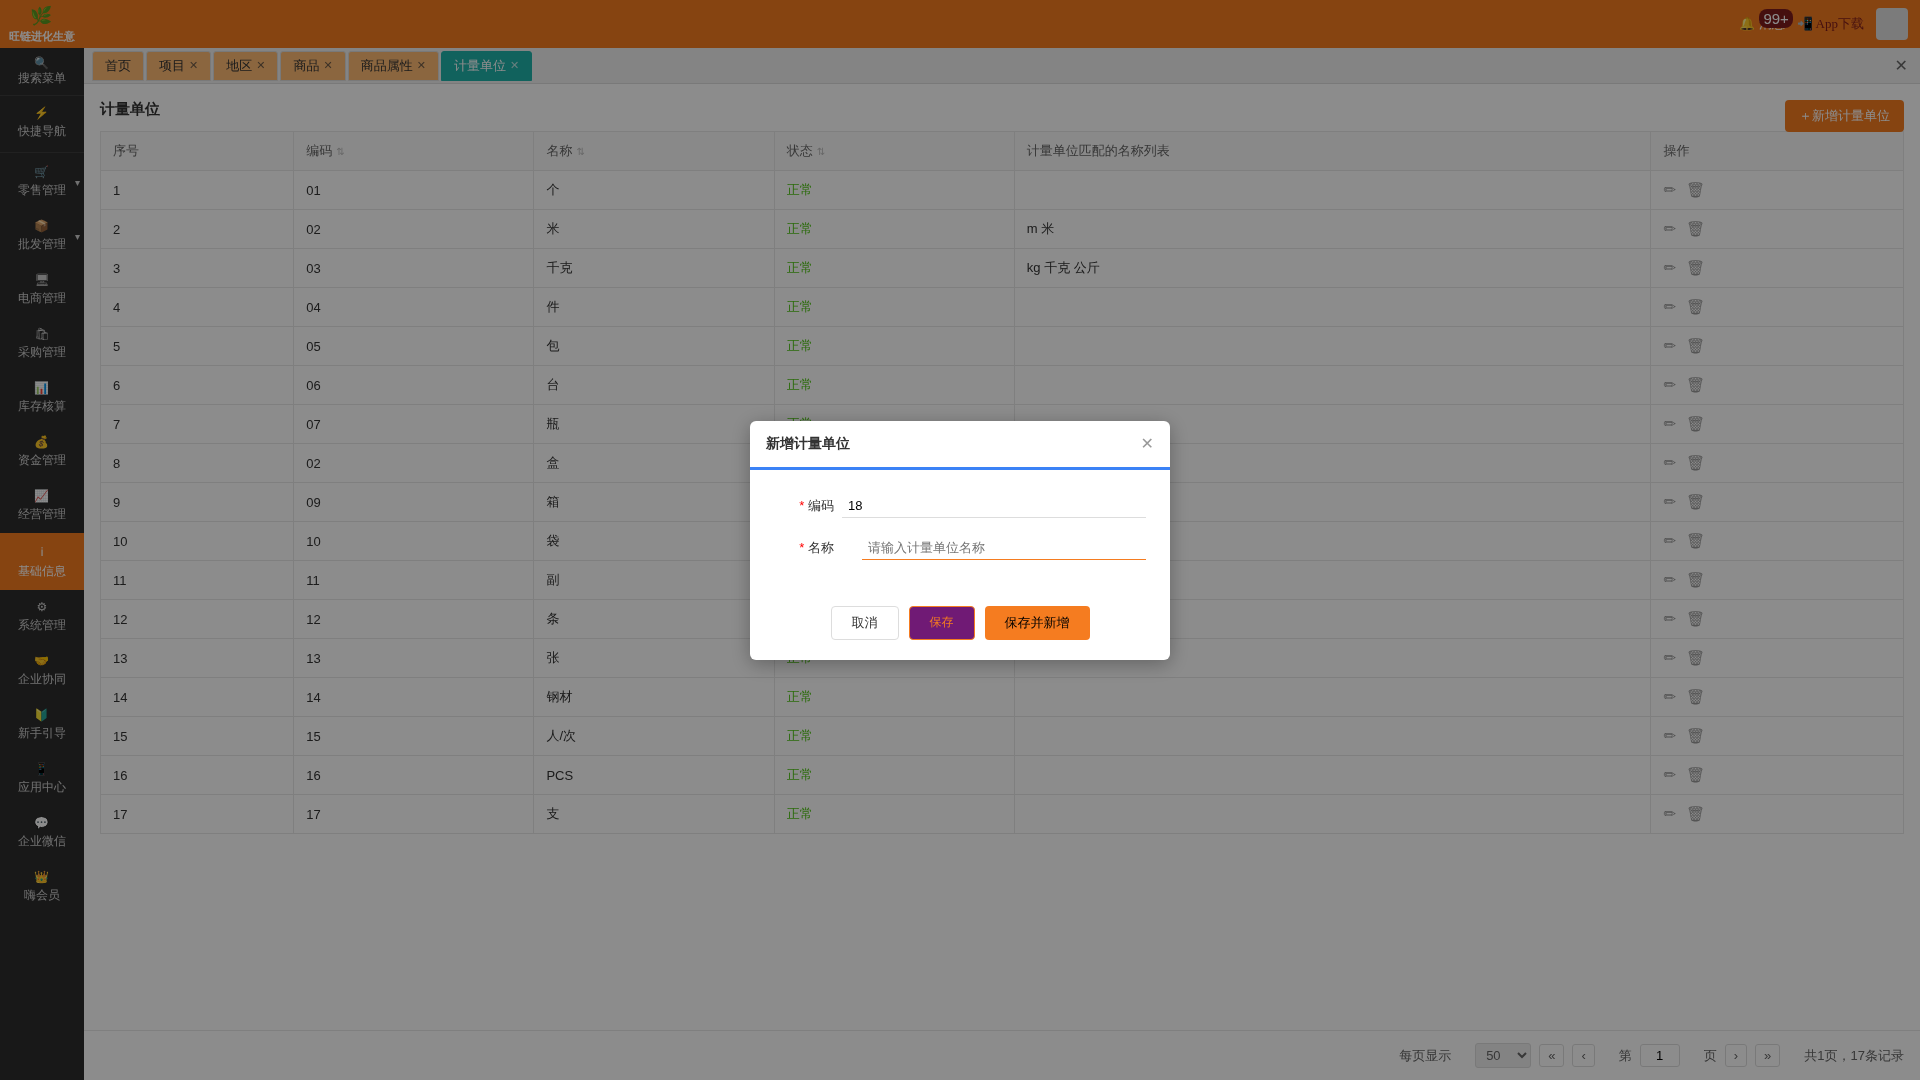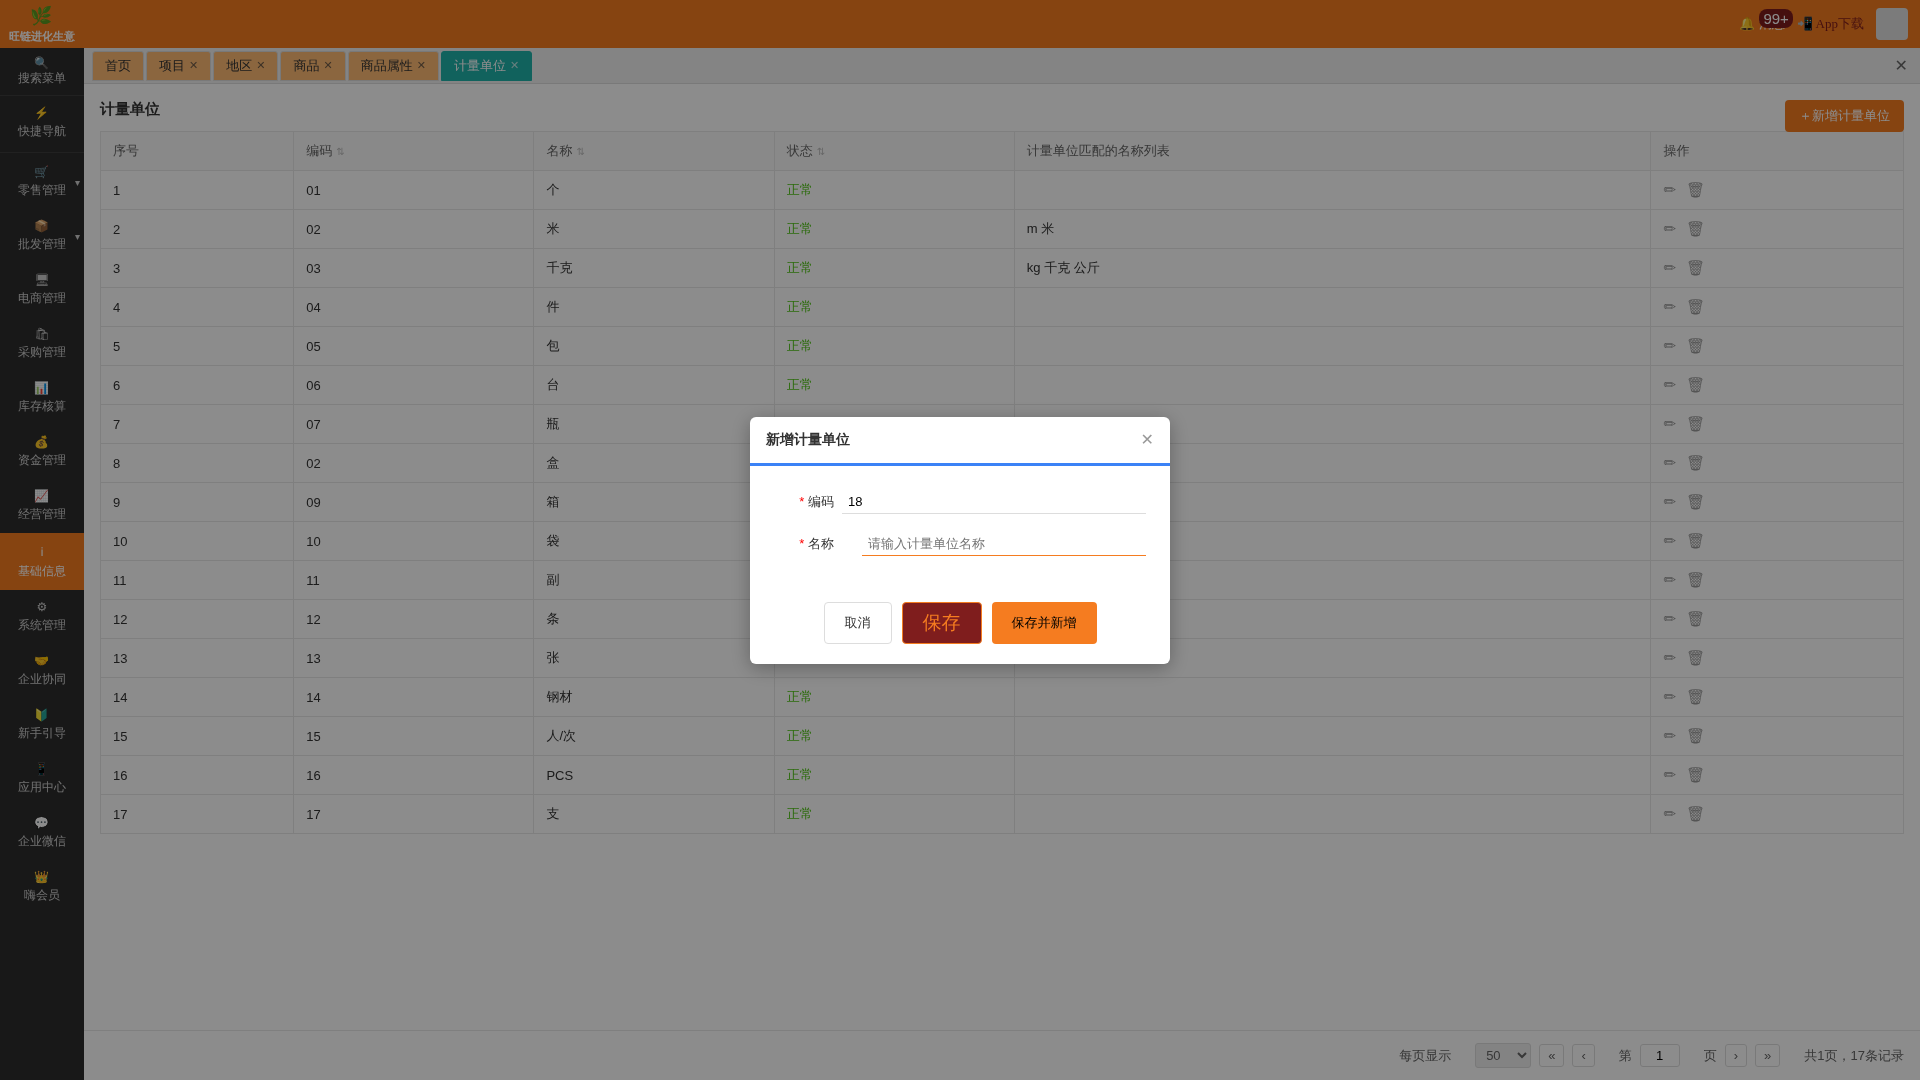--- a/index.html
+++ b/index.html
@@ -338,25 +338,25 @@
       border: 1px solid #ddd;
       background: white;
       padding: 7px 20px;
       border-radius: 4px;
       cursor: pointer;
       font-size: 13px;
       color: #333;
     }
     .btn-save {
       border: 1px solid #f57c20;
-      background: #7f1d1d;
+      background: #701a75;
       padding: 7px 20px;
       border-radius: 4px;
       cursor: pointer;
-      font-size: 19px;
+      font-size: 12px;
       color: #f57c20;
     }
     .btn-save-new {
       border: none;
       background: #f57c20;
       padding: 7px 20px;
       border-radius: 4px;
       cursor: pointer;
       font-size: 13px;
       color: #000000;

